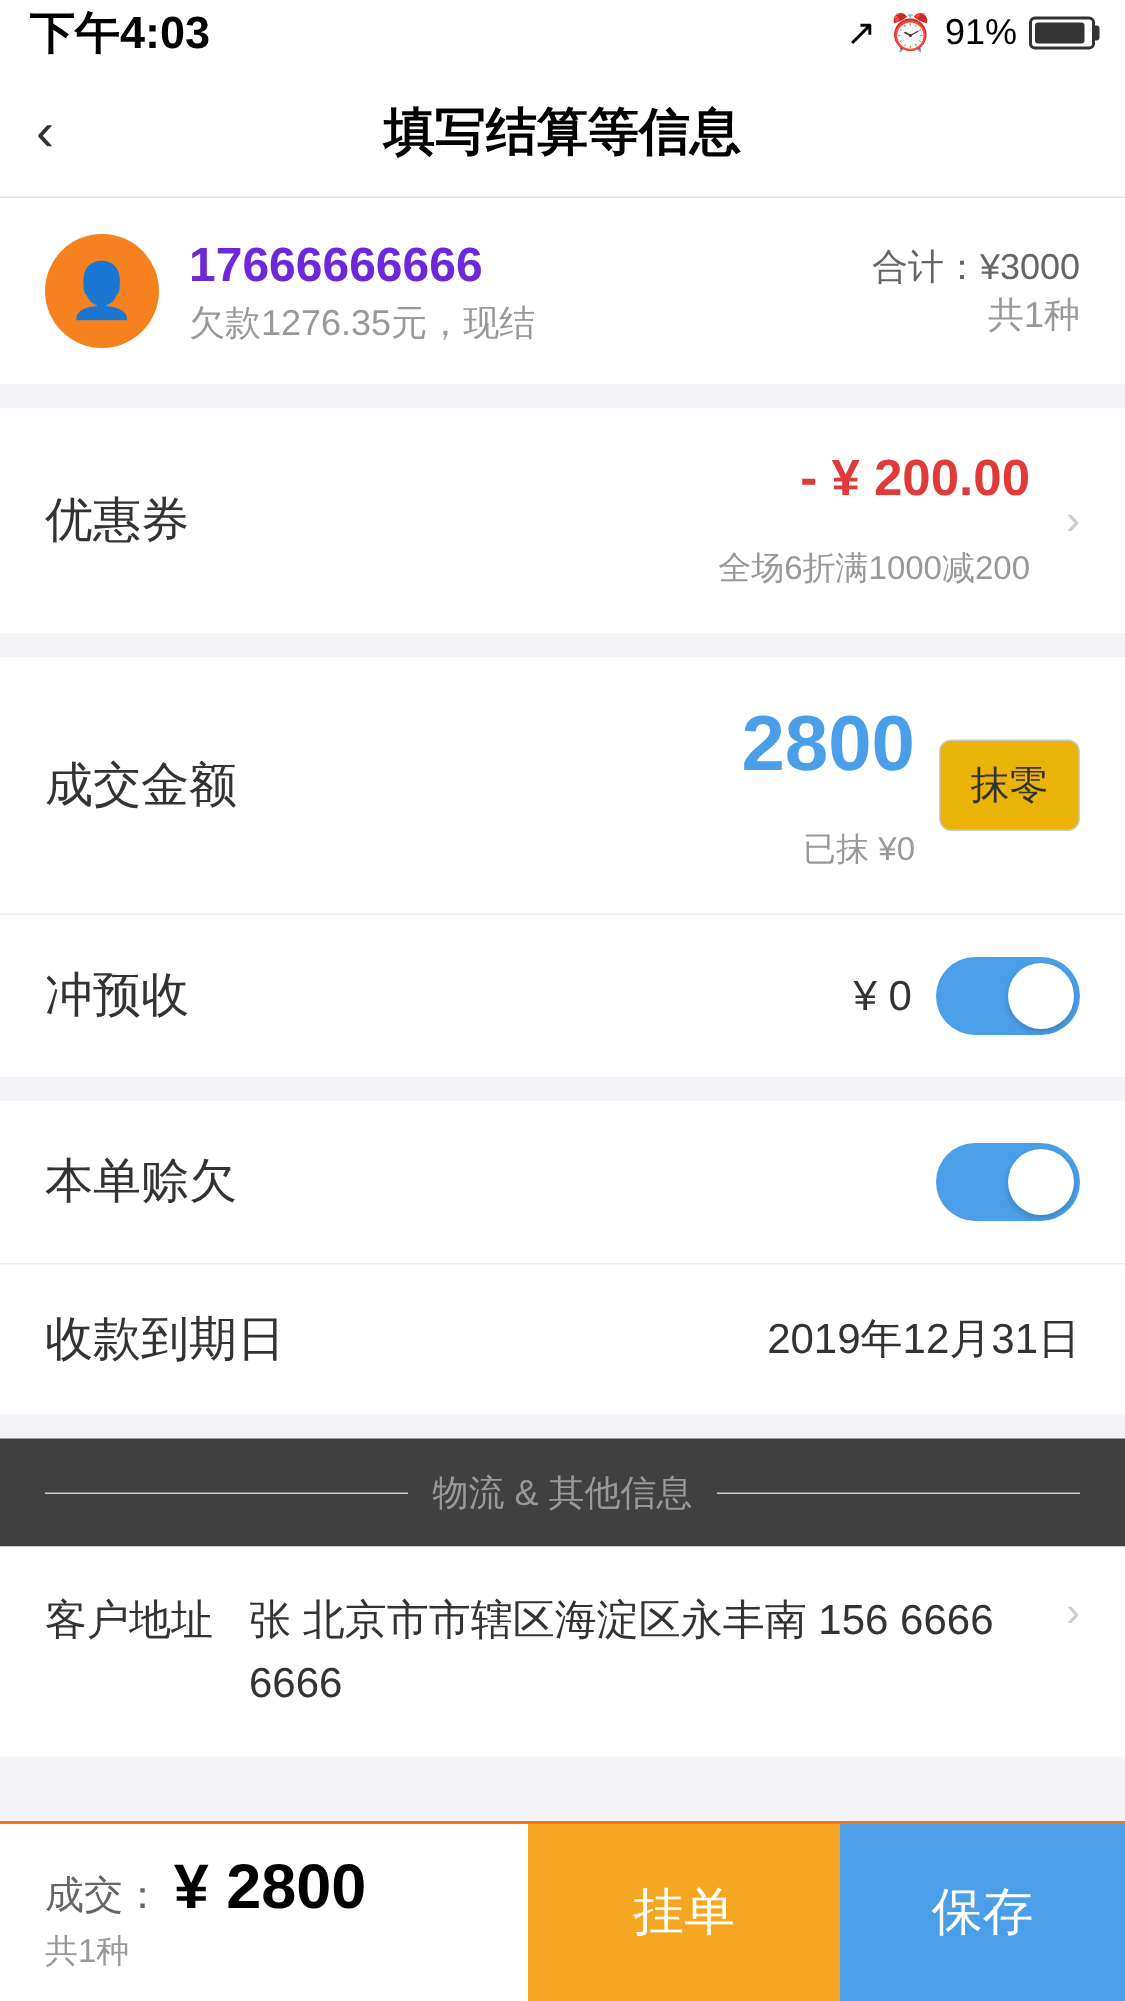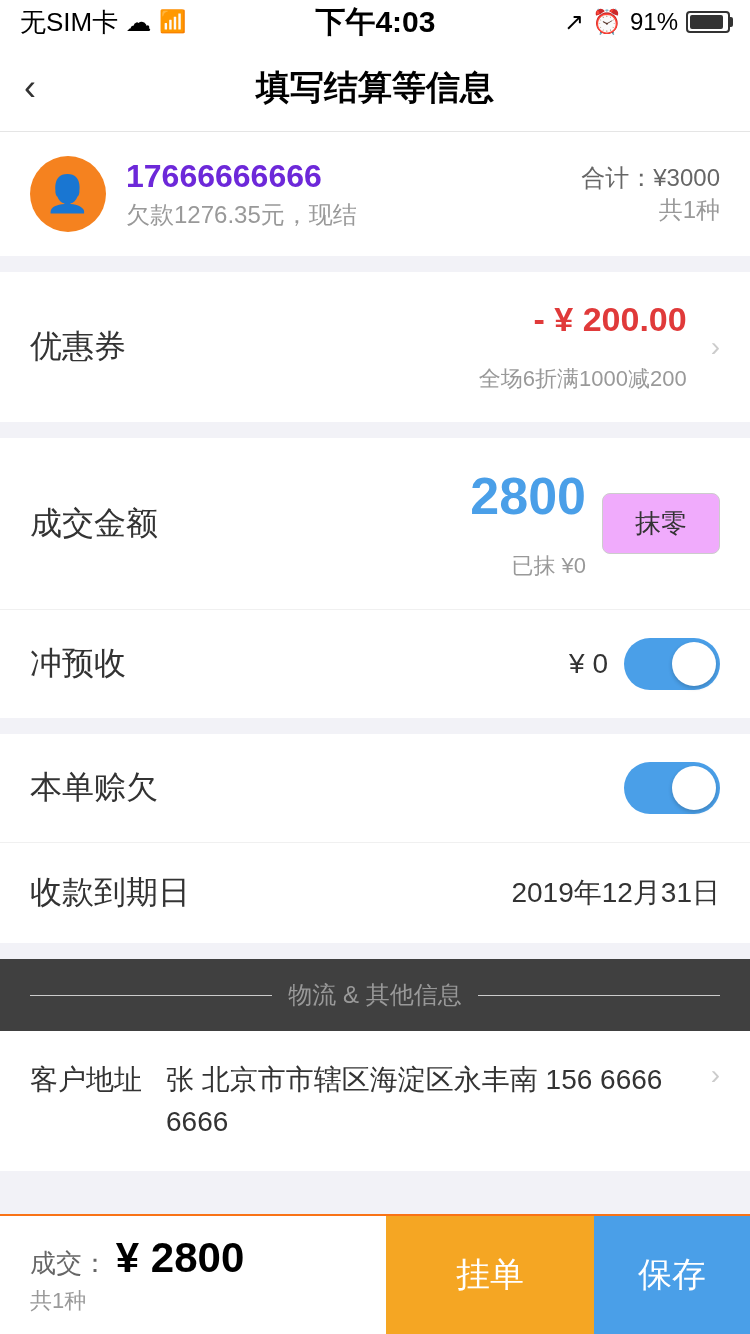--- a/index.html
+++ b/index.html
@@ -106,24 +106,24 @@
     .row-col { display: flex; flex-direction: column; align-items: flex-end; gap: 21px; }
 
     .coupon-value { color: #e03a3a; font-size: 34px; font-weight: 600; }
     .coupon-sub { font-size: 22px; color: #999; margin-top: 4px; text-align: right; }
     .chevron { color: #ccc; font-size: 28px; margin-left: 8px; }
 
     
     .maling-btn {
       border: 1px solid #ccc;
       border-radius: 8px;
-      padding: 12px 32px;
+      padding: 12px 20px;
       font-size: 26px;
       color: #333;
-      background: #f0abfc;
+      background: #eab308;
       cursor: pointer;
     }
 
     
     .toggle {
       width: 96px; height: 52px; border-radius: 26px;
       background: #4a9fe8;
       position: relative; cursor: pointer;
       flex-shrink: 0;
     }
@@ -174,35 +174,31 @@
     .bottom-deal { font-size: 26px; color: #666; }
     .bottom-amount { font-size: 42px; font-weight: 700; color: #000; }
     .bottom-count { font-size: 22px; color: #999; margin-top: 4px; }
     .bottom-buttons { display: flex; height: 100%; }
     .btn-pending {
       width: 208px; height: 100%; background: #f5a623;
       display: flex; align-items: center; justify-content: center;
       font-size: 34px; color: #fff; font-weight: 500; cursor: pointer;
     }
     .btn-save {
-      width: 156px; height: 100%; background: #4a9fe8;
+      width: 190px; height: 100%; background: #4a9fe8;
       display: flex; align-items: center; justify-content: center;
       font-size: 34px; color: #fff; font-weight: 500; cursor: pointer;
     }
 
     .wifi-icon { font-size: 22px; }
   </style>
 </head>
 <body>
 
 <div class="status-bar">
-  <div class="status-left">
-    <span>无SIM卡 ☁</span>
-    <span class="wifi-icon">📶</span>
-  </div>
   <div class="status-center">下午4:03</div>
   <div class="status-right">
     <span>↗</span>
     <span>⏰</span>
     <span>91%</span>
     <div class="battery">
       <div class="battery-fill"></div>
     </div>
   </div>
 </div>

